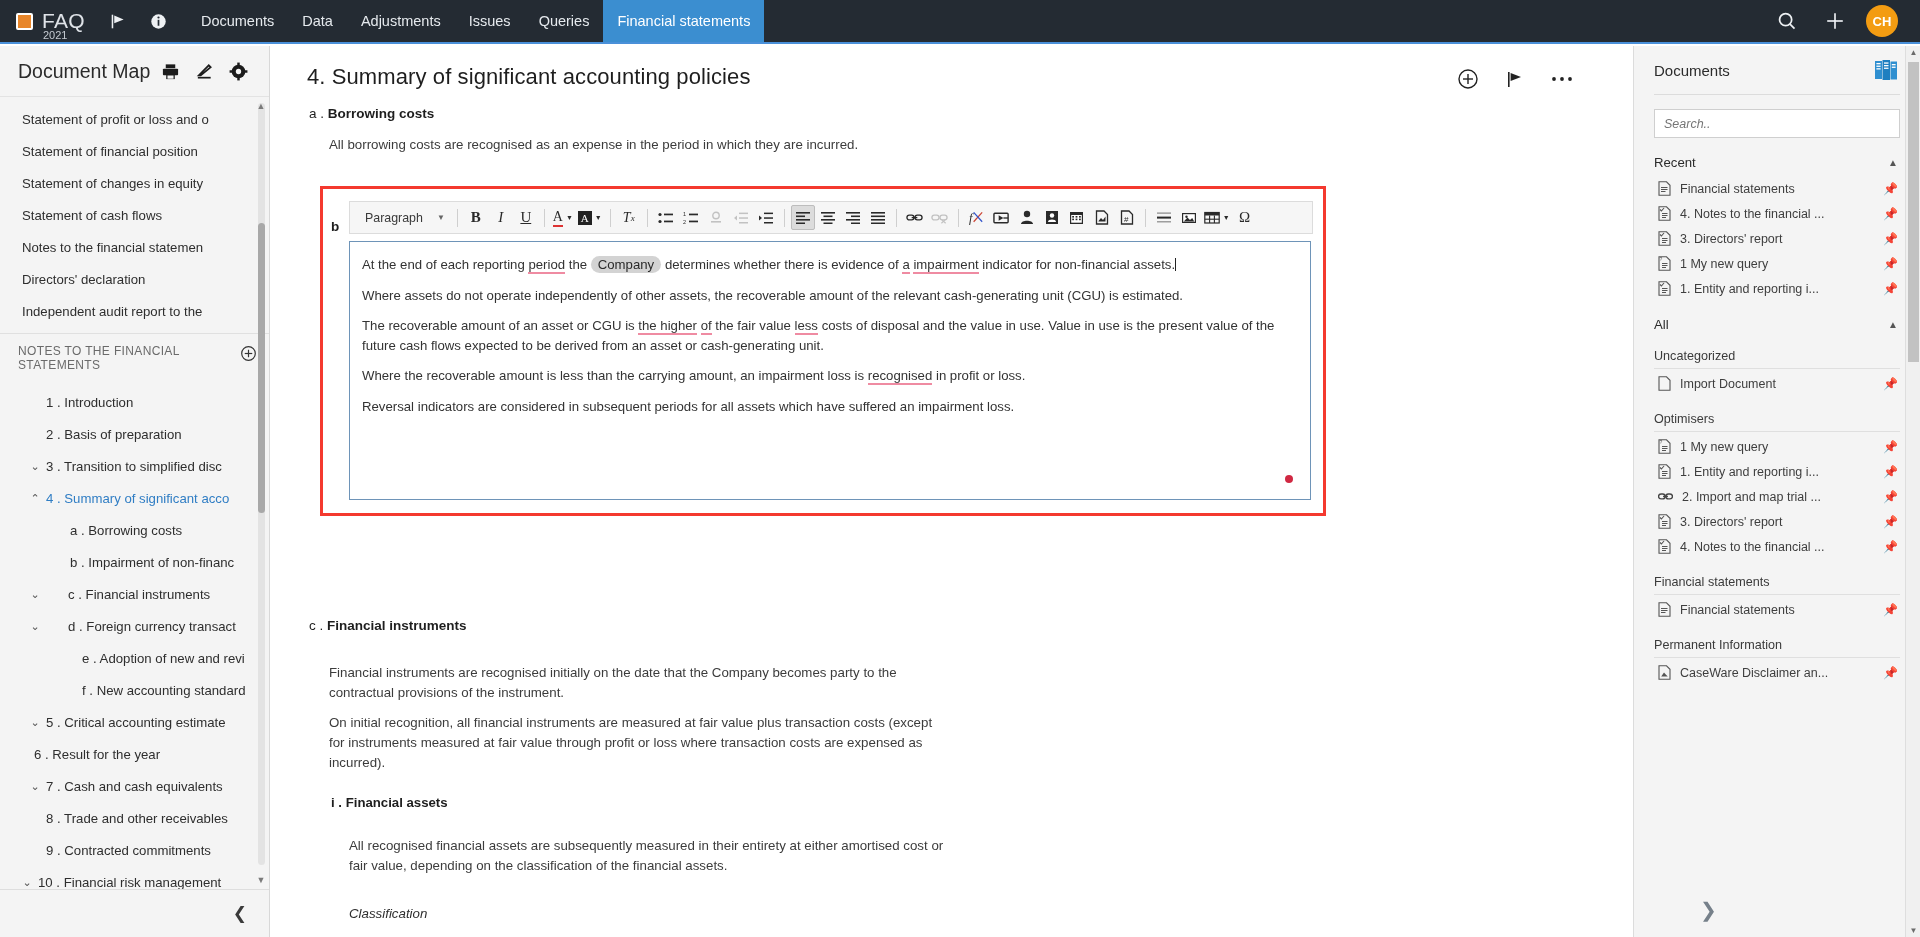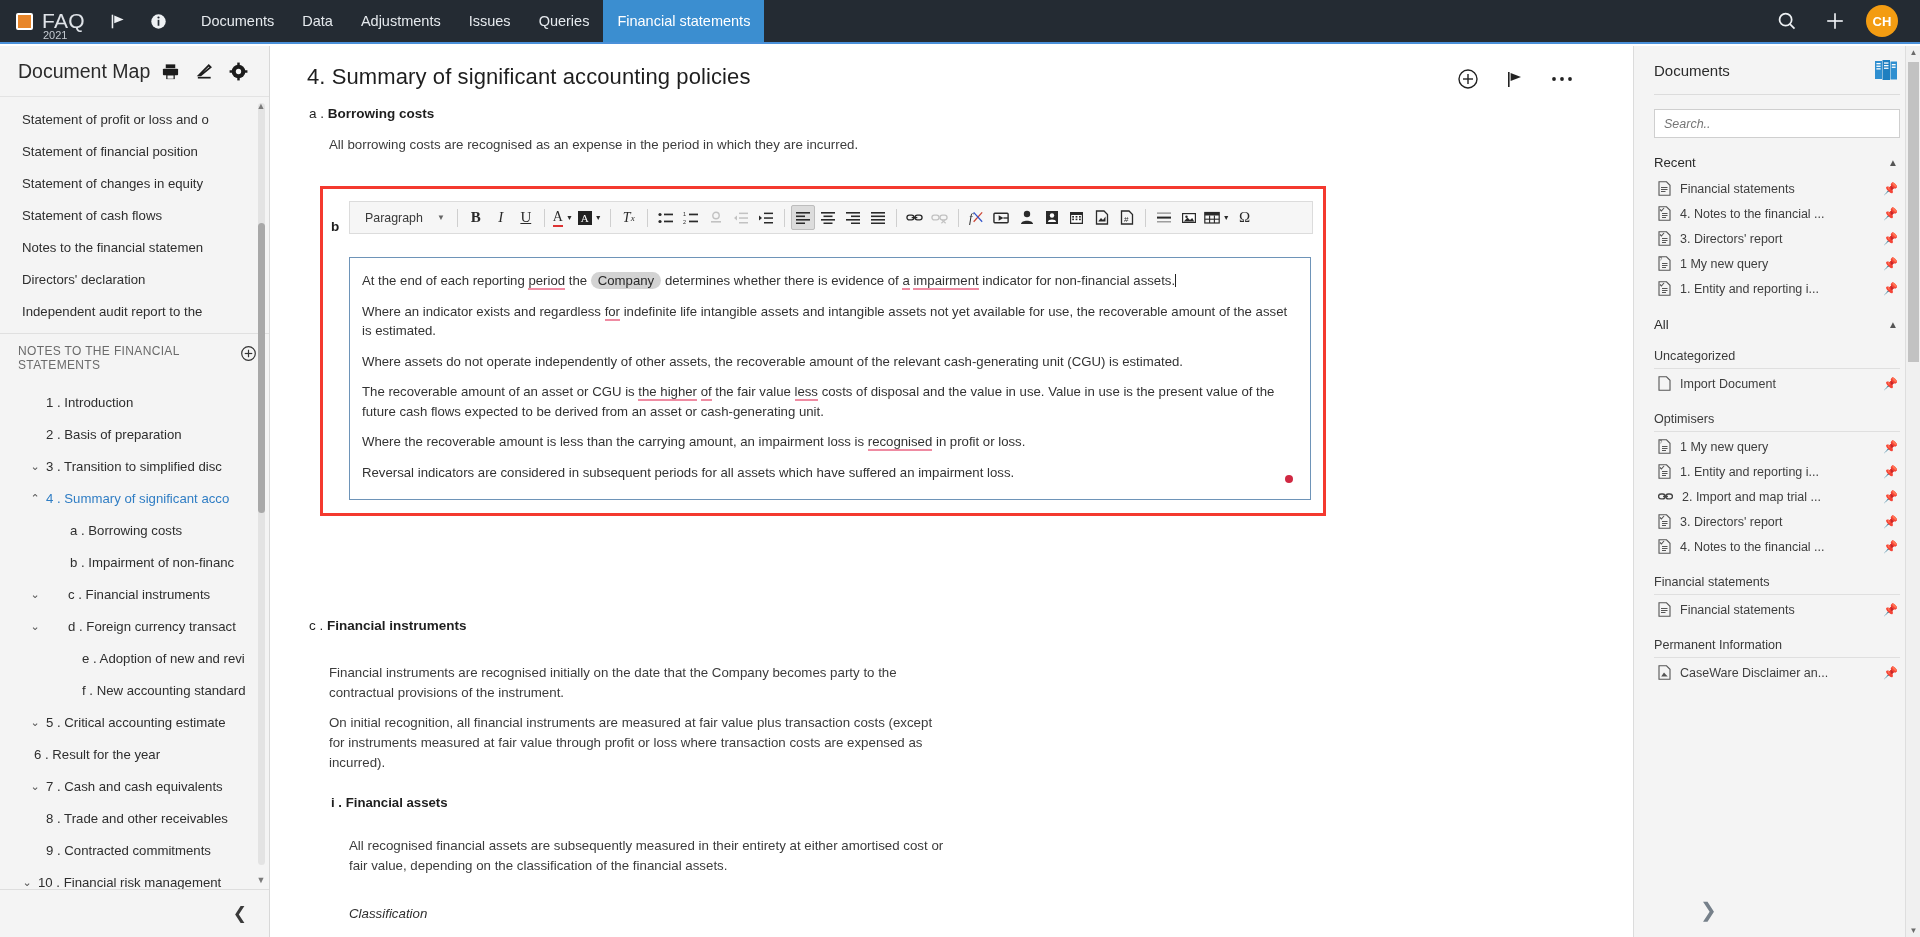--- a/index.html
+++ b/index.html
@@ -170,21 +170,21 @@
   .tool.active { background: #dcdcdc; border: 1px solid #bdbdbd; }
   .tool.dim { color: #c2c2c2; cursor: default; }
   .para-sel {
     display: flex; align-items: center; gap: 14px; height: 25px;
     padding: 0 6px 0 9px; cursor: pointer; font-size: 12.4px; color: #3a3a3a;
   }
   .tool-div { width: 1px; height: 18px; background: #cfcfcf; margin: 0 5px; }
   .ed-body {
     position: absolute; left: 26px; top: 52px; right: 12px; bottom: 13px;
     border: 1px solid #6e94b8; background: #fff;
-    padding: 13px 18px 10px 12px; overflow: hidden; margin-top: 16px;
+    padding: 13px 18px 10px 12px; overflow: hidden;
   }
   .ed-p {
     font-size: 13.2px; color: #333; line-height: 19.5px;
     margin-bottom: 11px;
   }
   .sp { border-bottom: 2px solid #ef8ba2; }
   .chip {
     background: #d3d3d3; border-radius: 9px; padding: 1px 7px;
     color: #2a2a2a;
   }
@@ -684,21 +684,20 @@
             <line x1="0.8" y1="8.2" x2="15.2" y2="8.2" stroke="#2a2a2a" stroke-width="1.1"></line>
           </svg>
         <span style="font-size:7px">▼</span>
       </div>
       <div class="tool" style="font-size:15px;font-family:'Liberation Serif',serif">Ω</div>
     </div>
 
     <div class="ed-body">
       <div class="ed-p"><span>At the end of each reporting </span><span class="sp">period</span><span> the </span><span class="chip">Company</span><span> determines whether there is evidence of </span><span class="sp">a</span><span> </span><span class="sp">impairment</span><span> indicator for non-financial assets.</span><span class="caret-bar"></span></div>
 
-      <div class="ed-p"><span>Where an indicator exists and regardless </span><span class="sp">for</span><span> indefinite life intangible assets and intangible assets not yet available for use, the recoverable amount of the asset is estimated.</span></div>
 
       <div class="ed-p">Where assets do not operate independently of other assets, the recoverable amount of the relevant cash-generating unit (CGU) is estimated.</div>
 
       <div class="ed-p"><span>The recoverable amount of an asset or CGU is </span><span class="sp">the higher</span><span> </span><span class="sp">of</span><span> the fair value </span><span class="sp">less</span><span> costs of disposal and the value in use. Value in use is the present value of the future cash flows expected to be derived from an asset or cash-generating unit.</span></div>
 
       <div class="ed-p"><span>Where the recoverable amount is less than the carrying amount, an impairment loss is </span><span class="sp">recognised</span><span> in profit or loss.</span></div>
 
       <div class="ed-p">Reversal indicators are considered in subsequent periods for all assets which have suffered an impairment loss.</div>
 
       <div class="ed-dot"></div>

